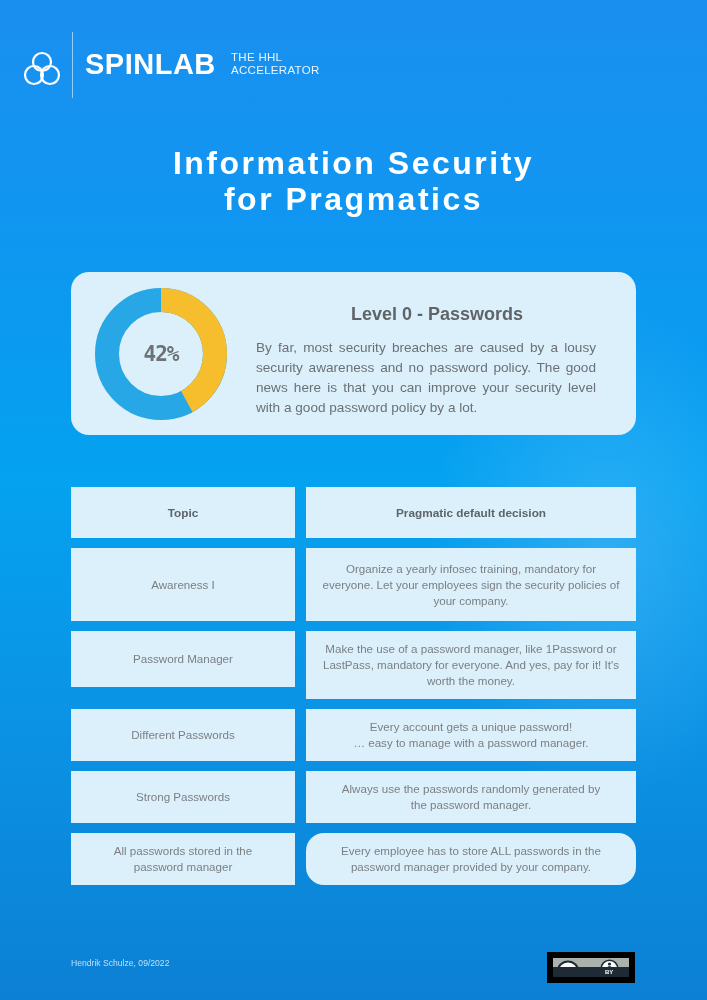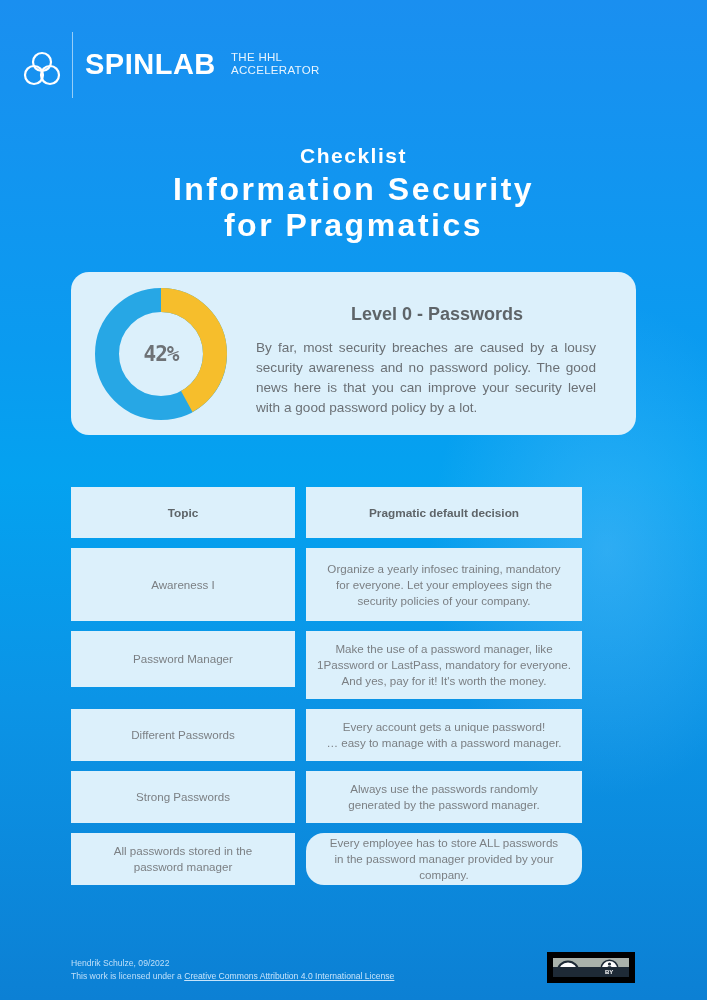--- a/index.html
+++ b/index.html
@@ -34,21 +34,21 @@
   .level-title { position:absolute; left:196px; top:32px; width:340px; text-align:center; font-size:18px; font-weight:bold; color:#5e6468; }
   .level-text { position:absolute; left:185px; top:66px; width:340px; font-size:13.6px; line-height:20px; color:#6b7075; text-align:justify; }
 
   .cell {
     position:absolute; background:#dcf0fb;
     display:flex; align-items:center; justify-content:center; text-align:center;
     color:#7b7f83; font-size:11.6px; line-height:16px; padding:0 16px;
   }
   .cell.head { color:#5e6468; font-weight:bold; font-size:11.8px; }
   .col-l { left:71px; width:224px; }
-  .col-r { left:306px; width:276px; }
+  .col-r { left:306px; width:330px; }
 
   .footer { position:absolute; left:71px; top:957px; font-size:8.6px; line-height:13px; color:rgba(220,238,255,0.85); }
   .footer a { color:rgba(220,238,255,0.9); text-decoration:underline; }
   .cc-badge { position:absolute; left:547px; top:952px; width:88px; height:31px; background:#aab2ab; border:6px solid #000000; overflow:hidden; }
   .cc-badge .bar { position:absolute; left:0; right:0; bottom:0; height:10px; background:#1e2a36; }
   .cc-badge .by { position:absolute; left:52px; bottom:0; font-size:6px; color:#fff; font-weight:bold; line-height:10px; }
 </style>
 </head>
 <body>
 
@@ -62,21 +62,20 @@
   </svg>
   <div class="logo-divider"></div>
   <div class="logo-name">SPINLAB</div>
   <div class="logo-tag">
     <div>THE HHL</div>
     <div>ACCELERATOR</div>
   </div>
 </div>
 
 <div class="title-block">
-  <div class="title-kicker">Checklist</div>
   <div class="title-main">Information Security</div>
   <div class="title-main">for Pragmatics</div>
 </div>
 
 <div class="level-card">
   <svg class="donut" id="donut" viewBox="0 0 132 132">
     <circle cx="66" cy="66" r="54" fill="none" stroke="#27a7e5" stroke-width="24"></circle>
     <circle id="donut-done" cx="66" cy="66" r="54" fill="none" stroke="#f6be2c" stroke-width="24" stroke-dasharray="142.5 339.3" transform="rotate(-90 66 66)"></circle>
   </svg>
   <div class="donut-label">42%</div>
@@ -100,21 +99,20 @@
 
   <div class="cell col-l" style="top:771px;height:52px;">Strong Passwords</div>
   <div class="cell col-r" style="top:771px;height:52px;padding:0 34px;">Always use the passwords randomly generated by the password manager.</div>
 
   <div class="cell col-l" style="top:833px;height:52px;padding:0 31px;">All passwords stored in the password manager</div>
   <div class="cell col-r" style="top:833px;height:52px;padding:0 20px;border-radius:18px;">Every employee has to store ALL passwords in the password manager provided by your company.</div>
 </div>
 
 <div class="footer">
   <div>Hendrik Schulze, 09/2022</div>
-  <div><span>This work is licensed under a </span><a>Creative Commons Attribution 4.0 International License</a></div>
 </div>
 
 <div class="cc-badge">
   <svg style="position:absolute;left:3px;top:2px;" width="24" height="24" viewBox="0 0 24 24">
     <circle cx="12" cy="12" r="10.5" fill="#fff" stroke="#1e2a36" stroke-width="2"></circle>
     <text x="12" y="15.5" text-anchor="middle" font-family="Liberation Sans, sans-serif" font-weight="bold" font-size="10" fill="#1e2a36">cc</text>
   </svg>
   <svg style="position:absolute;left:47px;top:1px;" width="19" height="19" viewBox="0 0 19 19">
     <circle cx="9.5" cy="9.5" r="8.3" fill="#fff" stroke="#1e2a36" stroke-width="1.6"></circle>
     <circle cx="9.5" cy="5" r="1.6" fill="#1e2a36"></circle>

